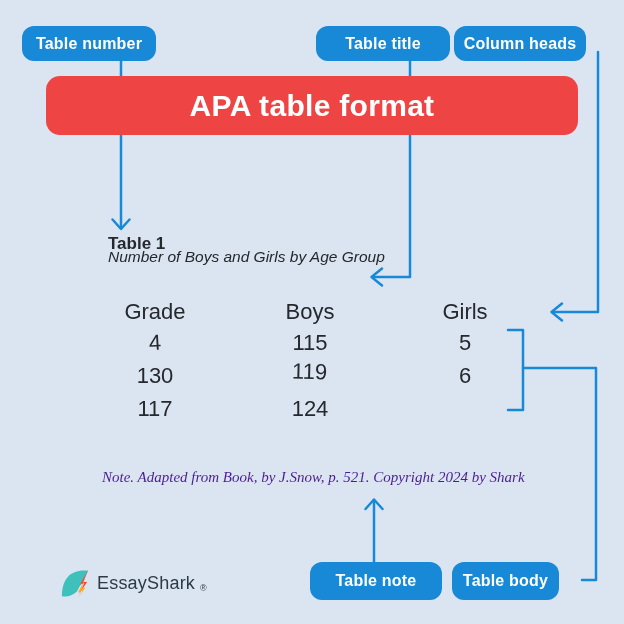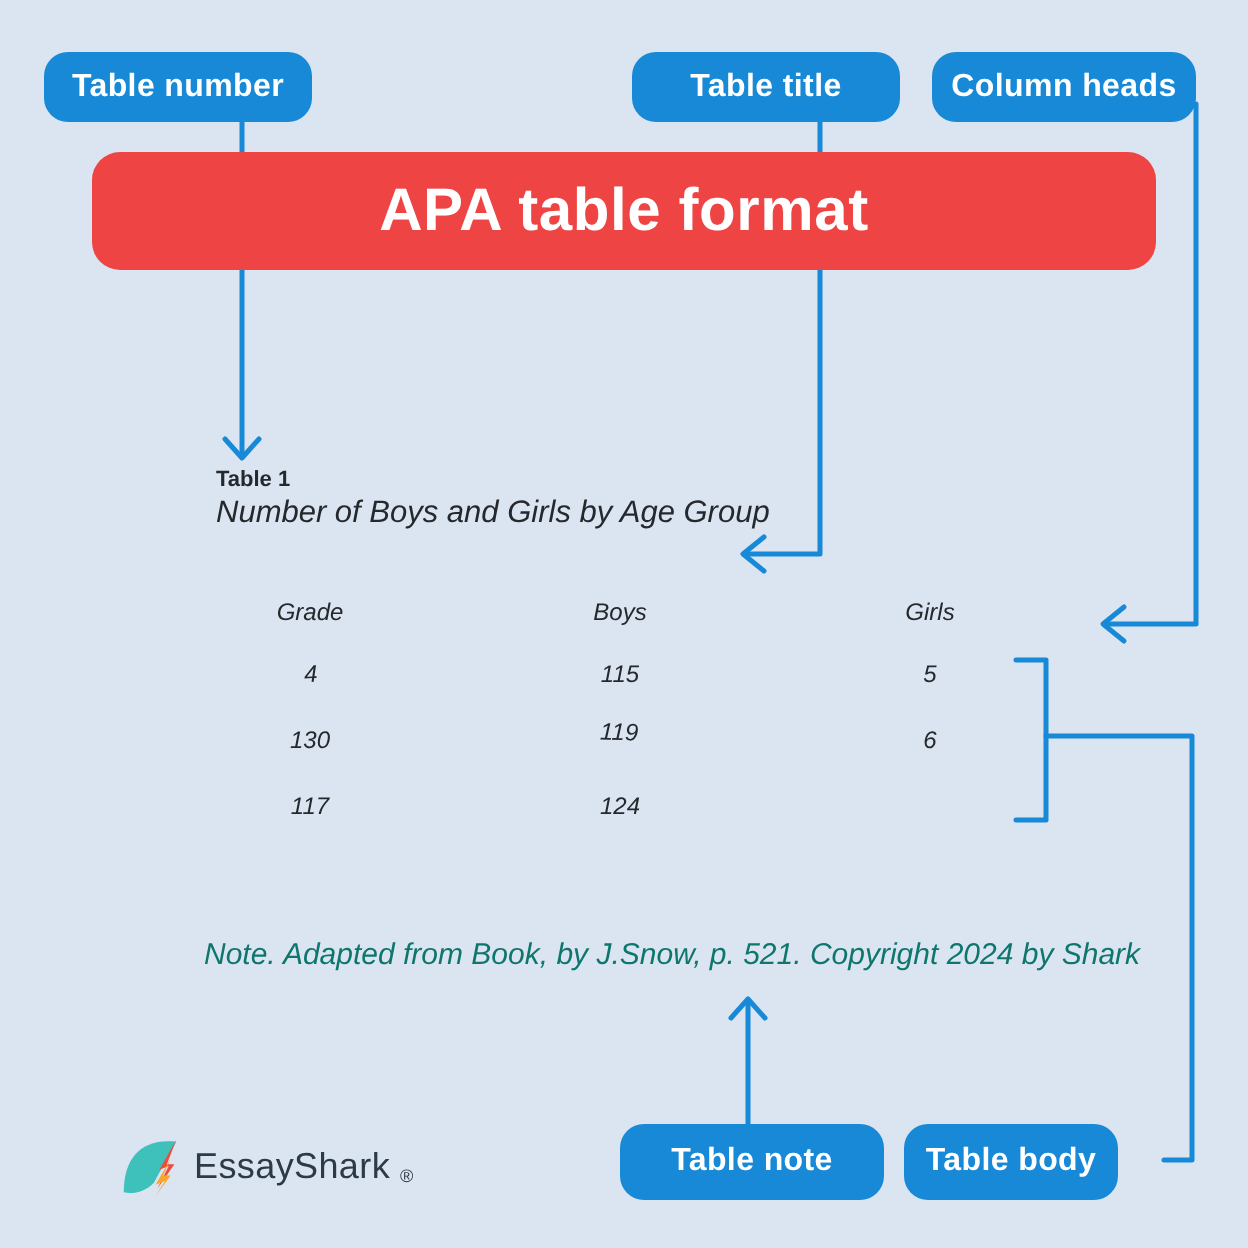--- a/index.html
+++ b/index.html
@@ -35,21 +35,21 @@
     justify-content: center;
     background: #1789d6;
     color: #ffffff;
     font-weight: bold;
     font-size: 16px;
     border-radius: 12px;
     letter-spacing: 0.2px;
   }
   .pill.tn { left: 22px;  top: 26px;  width: 134px; height: 35px; border-radius: 12px; }
   .pill.tt { left: 316px; top: 26px;  width: 134px; height: 35px; }
-  .pill.ch { left: 466px; top: 26px;  width: 132px; height: 35px; }
+  .pill.ch { left: 454px; top: 26px;  width: 132px; height: 35px; }
   .pill.note { left: 310px; top: 562px; width: 132px; height: 38px; }
   .pill.body { left: 452px; top: 562px; width: 107px; height: 38px; }
 
   .banner {
     position: absolute;
     z-index: 2;
     left: 46px; top: 76px;
     width: 532px; height: 59px;
     background: #ef4444;
     border-radius: 14px;
@@ -60,21 +60,21 @@
     font-weight: bold;
     font-size: 30px;
     letter-spacing: 0.3px;
   }
 
   .t-number {
     position: absolute;
     z-index: 2;
     left: 108px; top: 234px;
     font-weight: bold;
-    font-size: 11px;
+    font-size: 17px;
     color: #25282c;
   }
   .t-title {
     position: absolute;
     z-index: 2;
     left: 108px; top: 248px;
     font-style: italic;
     font-size: 15.5px;
     color: #25282c;
   }
@@ -83,36 +83,36 @@
     position: absolute;
     z-index: 2;
     left: 95px; top: 299px;
     width: 430px;
     display: grid;
     grid-template-columns: 120px 190px 120px;
     color: #25282c;
   }
   .sample-grid .cell {
     text-align: center;
-    font-style: italic;
-    font-size: 12px;
+    font-size: 22px;
     height: 33px;
   }
   .sample-grid .head { height: 31px; }
   .sample-grid .nudge-up { transform: translateY(-4px) rotate(1.5deg); display:inline-block; }
   .sample-grid .tilt { transform: rotate(-3deg); display:inline-block; }
 
   .note-text {
     position: absolute;
     z-index: 2;
     left: 102px; top: 469px;
     font-style: italic;
     font-size: 15px;
-    color: #0f766e;
+    color: #4c1d95;
     white-space: nowrap;
+    font-family: Liberation Serif, serif;
   }
 
   .logo {
     position: absolute;
     z-index: 2;
     left: 60px; top: 567px;
     display: flex;
     align-items: center;
     gap: 7px;
   }

